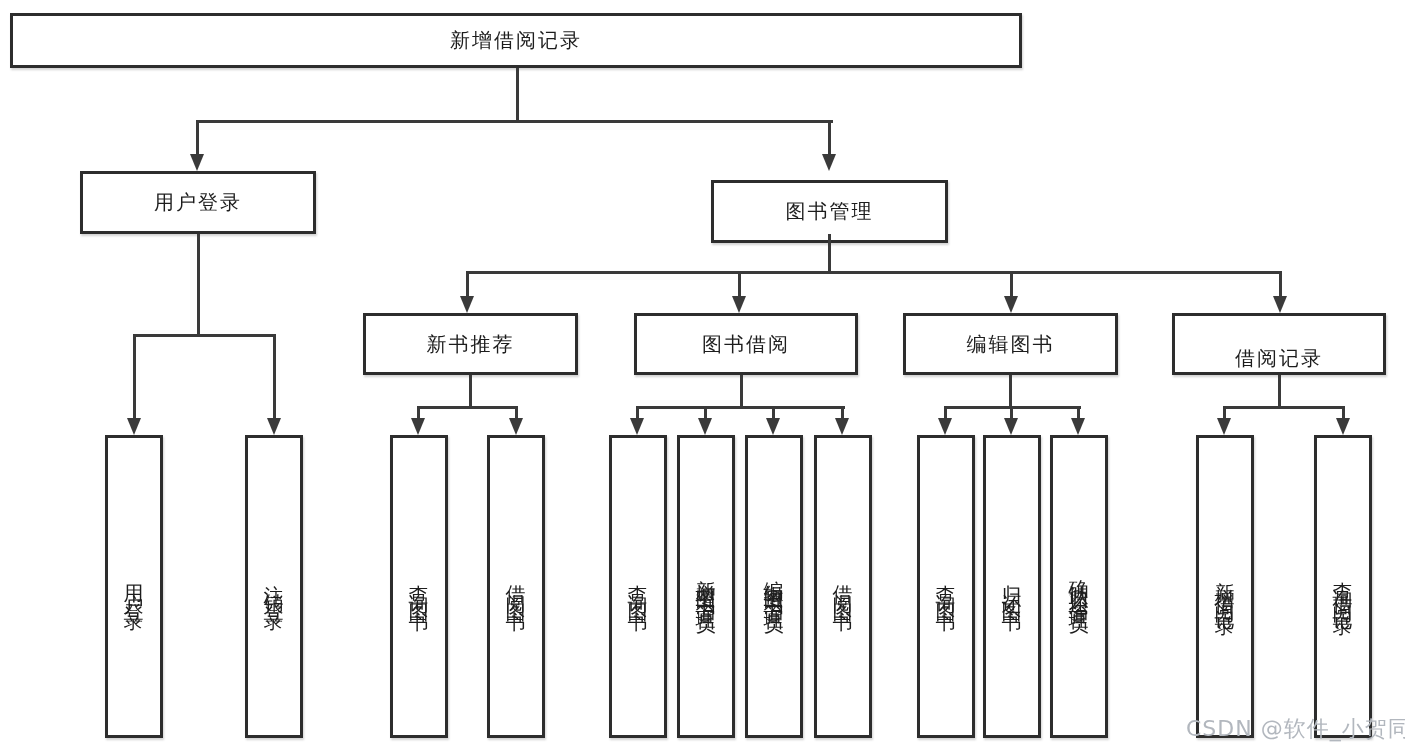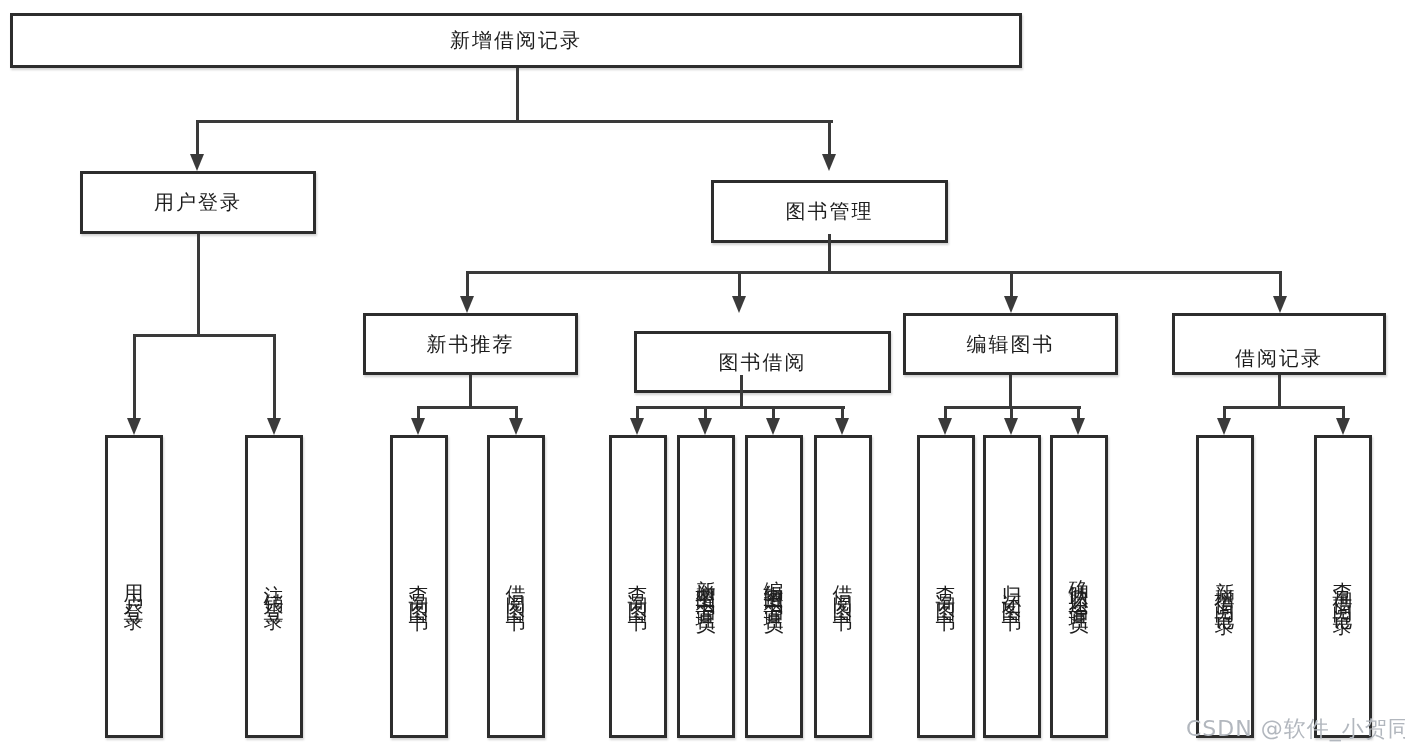--- a/index.html
+++ b/index.html
@@ -109,21 +109,21 @@
   <div class="vline" style="left:738px; top:271px; height:26px;"></div>
   <div class="arrow" style="left:732px; top:296px;"></div>
   <div class="vline" style="left:1010px; top:271px; height:26px;"></div>
   <div class="arrow" style="left:1004px; top:296px;"></div>
   <div class="vline" style="left:1279px; top:271px; height:26px;"></div>
   <div class="arrow" style="left:1273px; top:296px;"></div>
 
   <div class="box" style="left:363px; top:313px; width:215px; height:62px;">
     <span>新书推荐</span>
   </div>
-  <div class="box" style="left:634px; top:331px; width:257px; height:62px;">
+  <div class="box" style="left:634px; top:313px; width:224px; height:62px;">
     <span>图书借阅</span>
   </div>
   <div class="box" style="left:903px; top:313px; width:215px; height:62px;">
     <span>编辑图书</span>
   </div>
   <div class="box" style="left:1172px; top:313px; width:214px; height:62px;align-items:flex-end;">
     <span>借阅记录</span>
   </div>
 
   <div class="vline" style="left:469px; top:375px; height:34px;"></div>

